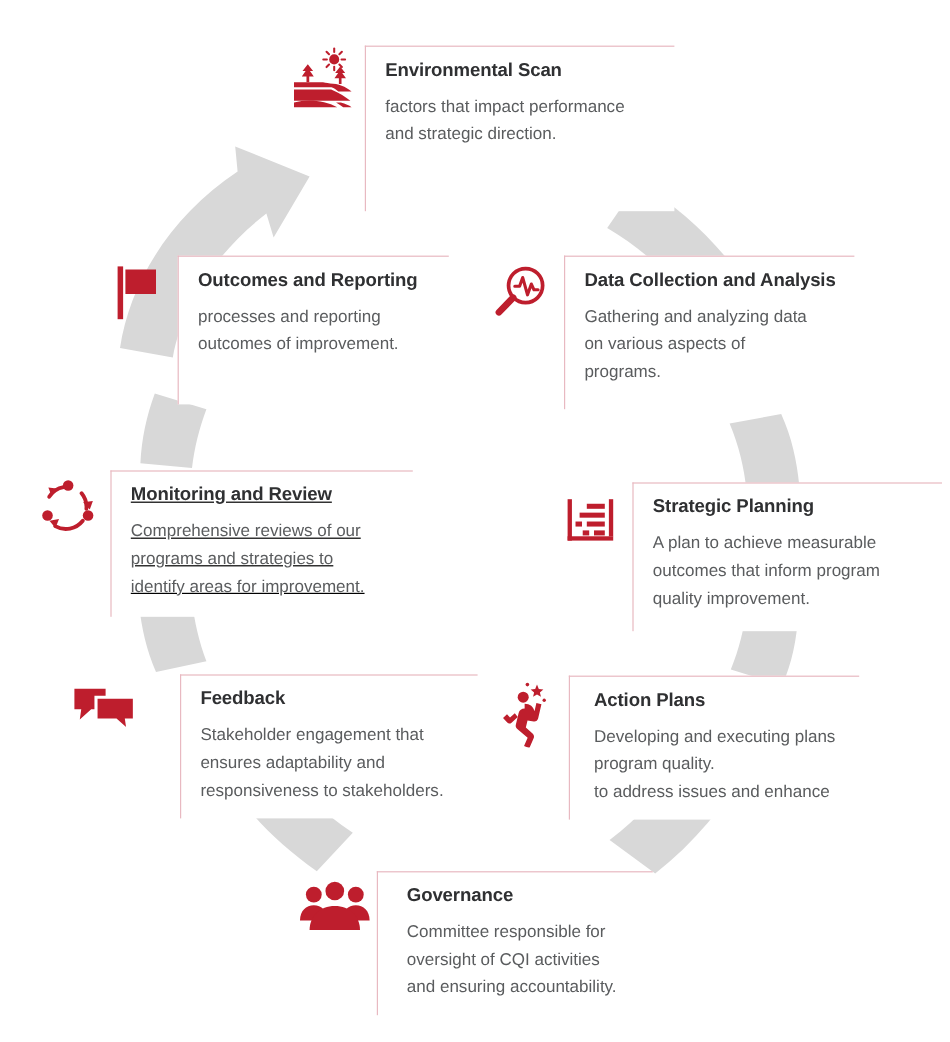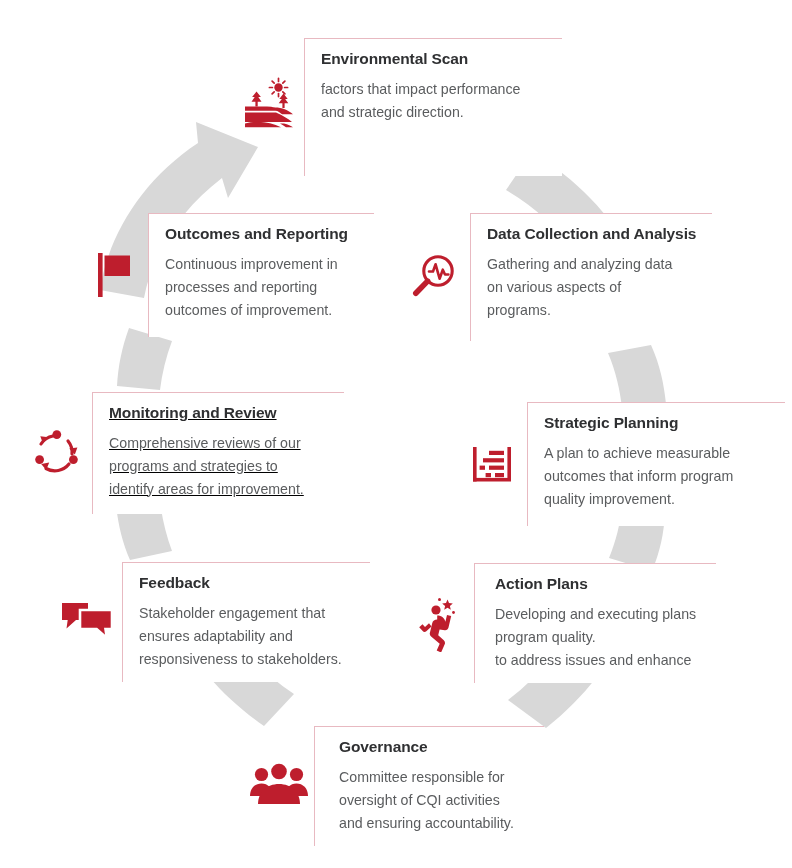--- a/index.html
+++ b/index.html
@@ -25,21 +25,21 @@
     top: 0;
     width: 792px;
     height: 868px;
     z-index: 1;
     pointer-events: none;
   }
   .node {
     position: absolute;
     z-index: 3;
     display: flex;
-    align-items: center;
+    align-items: flex-start;
   }
   .node-icon {
     flex: 0 0 auto;
     width: 62px;
     height: 62px;
     display: flex;
     align-items: center;
     justify-content: center;
     margin-right: 4px;
   }
@@ -79,21 +79,21 @@
   #node-strategic-planning { left: 461px; top: 392px; margin-top: 10px; }
   #node-strategic-planning .card { width: 258px; min-height: 124px; }
 
   #node-action-plans { left: 408px; top: 563px; }
   #node-action-plans .card { width: 242px; min-height: 120px; padding-left: 20px; }
 
   #node-governance { left: 248px; top: 726px; }
   #node-governance .card { width: 230px; min-height: 120px; padding-left: 24px; }
 
   #node-feedback { left: 56px; top: 562px; }
-  #node-feedback .card { width: 248px; min-height: 120px; }
+  #node-feedback .card { width: 248px; min-height: 120px; margin-left: 28px; }
 
   #node-monitoring-review { left: 26px; top: 392px; text-decoration: underline; }
   #node-monitoring-review .card { width: 252px; min-height: 122px; }
 
   #node-outcomes-reporting { left: 82px; top: 213px; }
   #node-outcomes-reporting .card { width: 226px; min-height: 124px; }
 </style>
 </head>
 <body>
 
@@ -330,20 +330,19 @@
       <svg width="52" height="56" viewBox="0 0 52 56">
         <g fill="#BE1E2D">
           <rect x="11" y="6" width="4.6" height="44"></rect>
           <path d="M17.5 8.5 h25.5 v20.5 h-25.5 Z"></path>
         </g>
       </svg>
     </div>
     <div class="card">
       <p class="card-title">Outcomes and Reporting</p>
       <p class="card-body">
-        <span>Continuous improvement in</span>
         <span>processes and reporting</span>
         <span>outcomes of improvement.</span>
       </p>
     </div>
   </div>
 
 </div>
 
 </body></html>

